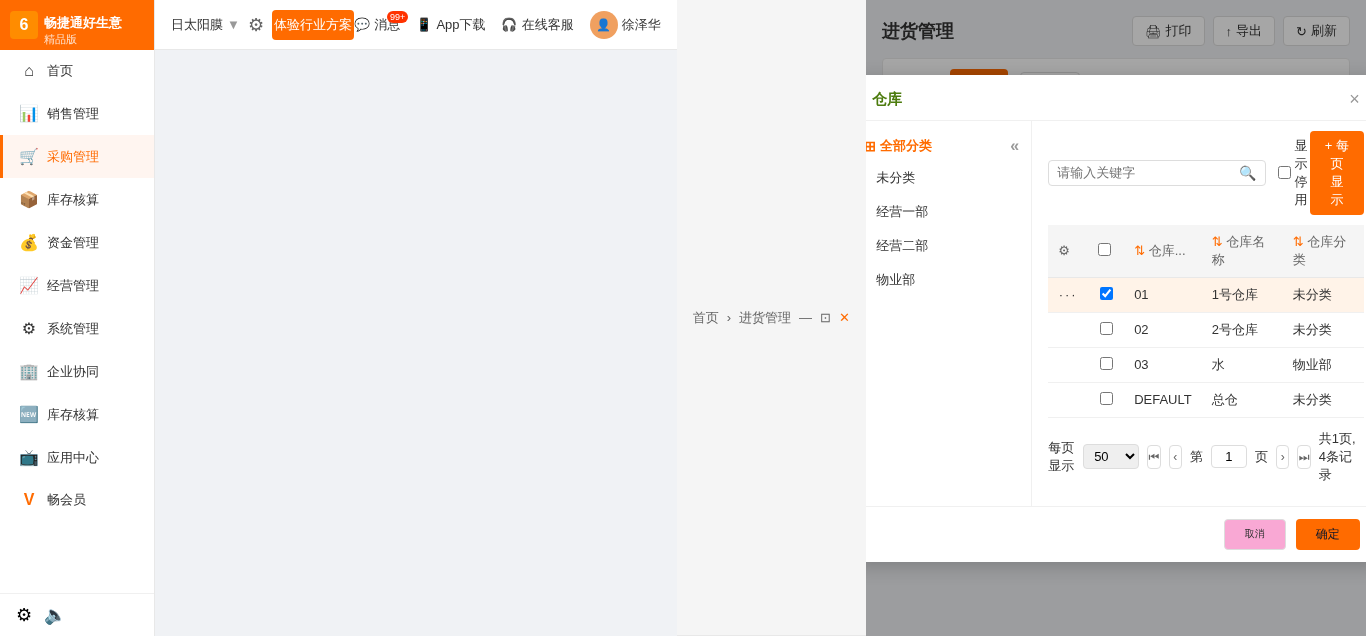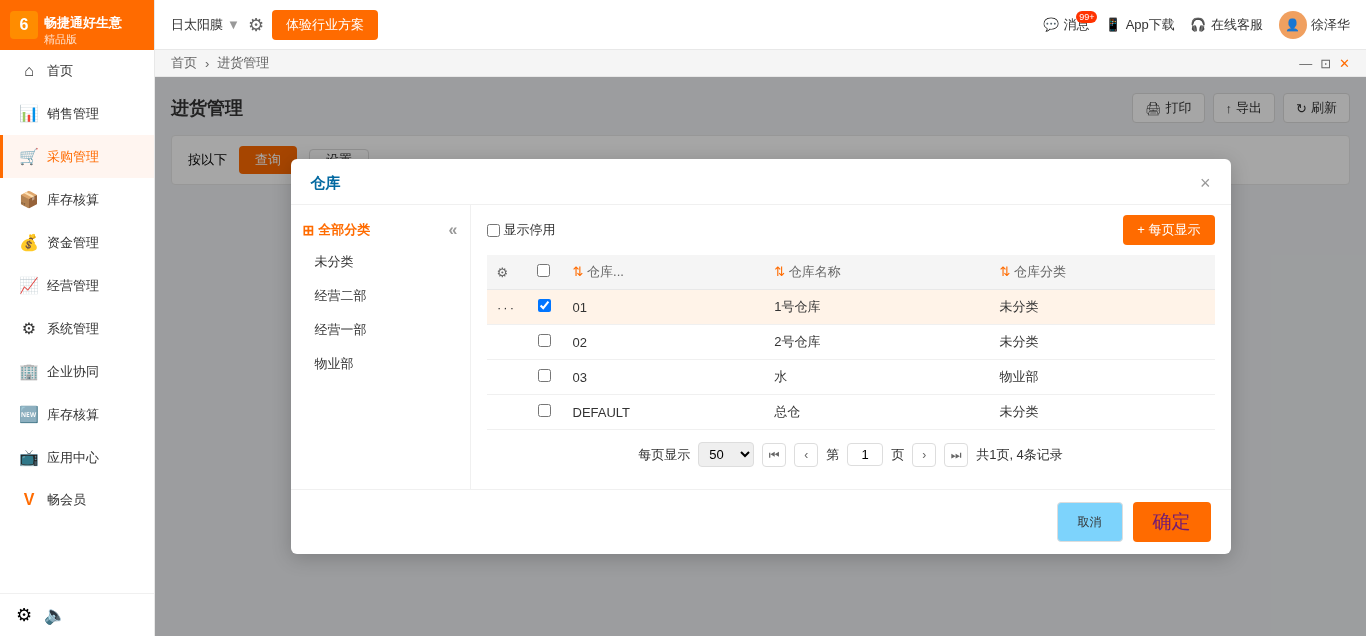--- a/index.html
+++ b/index.html
@@ -47,39 +47,39 @@
     .sidebar-item .s-icon { font-size: 16px; width: 20px; text-align: center; }
     .sidebar-item .s-label { font-size: 13px; }
     .sidebar-bottom {
       padding: 10px 16px;
       border-top: 1px solid #f0f0f0;
       display: flex; gap: 12px; align-items: center;
     }
     .sidebar-bottom span { font-size: 18px; cursor: pointer; }
 
     
-    .main { flex: 1; display: flex; flex-direction: column; height: 636px; }
+    .main { flex: 1; display: flex; height: 636px; }
 
     
     .topbar {
       height: 50px;
       background: #fff;
       border-bottom: 1px solid #e8e8e8;
       display: flex; align-items: center; justify-content: space-between;
       padding: 0 16px;
     }
     .topbar-left { display: flex; align-items: center; gap: 8px; }
     .topbar-store { display: flex; align-items: center; gap: 4px; font-size: 14px; color: #333; cursor: pointer; }
     .topbar-store-arrow { color: #999; }
     .topbar-gear { font-size: 18px; color: #666; cursor: pointer; }
     .topbar-btn {
       background: #ff6b00;
       color: white;
       border: none;
-      padding: 6px 14px;
+      padding: 6px 2px;
       border-radius: 4px;
       cursor: pointer;
       font-size: 13px;
     }
     .topbar-right { display: flex; align-items: center; gap: 16px; }
     .topbar-right-item { display: flex; align-items: center; gap: 4px; color: #333; cursor: pointer; position: relative; }
     .badge {
       background: #ff3300; color: white;
       font-size: 9px; padding: 1px 3px;
       border-radius: 8px;
@@ -116,21 +116,21 @@
       width: 940px;
       max-height: 560px;
       box-shadow: 0 4px 20px rgba(0,0,0,0.2);
       display: flex; flex-direction: column;
     }
     .modal-header {
       display: flex; align-items: center; justify-content: space-between;
       padding: 14px 20px 10px;
       border-bottom: 1px solid #f0f0f0;
     }
-    .modal-title { font-size: 15px; font-weight: bold; color: #0369a1; }
+    .modal-title { font-size: 15px; font-weight: bold; color: #4d7c0f; }
     .modal-close { font-size: 18px; color: #999; cursor: pointer; }
     .modal-body { display: flex; flex: 1; overflow: hidden; }
 
     
     .category-panel {
       width: 180px;
       border-right: 1px solid #f0f0f0;
       padding: 10px 0;
       position: relative;
     }
@@ -219,26 +219,26 @@
 
     
     .modal-footer {
       display: flex; justify-content: flex-end; gap: 10px;
       padding: 12px 20px;
       border-top: 1px solid #f0f0f0;
     }
     .cancel-btn {
       padding: 7px 20px; border: 1px solid #ddd;
       border-radius: 4px; cursor: pointer;
-      background: #7dd3fc; color: #333; font-size: 12px;
+      background: #f9a8d4; color: #333; font-size: 10px;
     }
     .confirm-btn {
       padding: 7px 20px; border: none;
       border-radius: 4px; cursor: pointer;
-      background: #ff6b00; color: #701a75; font-size: 19px;
+      background: #ff6b00; color: #0f172a; font-size: 12px;
     }
 
     
     .bg-content {
       padding: 0;
     }
     .page-header-row {
       display: flex; align-items: center; justify-content: space-between;
       margin-bottom: 12px;
     }
@@ -413,29 +413,33 @@
 
           <div class="category-panel">
             <div class="category-header">
               <div style="display:flex;align-items:center;gap:4px;">
                 <span style="font-size:14px;">⊞</span>
                 <span>全部分类</span>
               </div>
               <span class="category-collapse">«</span>
             </div>
             <div class="category-item">未分类</div>
+            <div class="category-item">经营一部</div>
             <div class="category-item">经营二部</div>
-            <div class="category-item">经营一部</div>
             <div class="category-item">物业部</div>
           </div>
 
           <div class="table-panel">
 
             <div class="table-toolbar">
               <div style="display:flex;align-items:center;gap:12px;">
+                <div class="search-box">
+                  <input type="text" placeholder="请输入关键字" style="">
+                  <span class="search-icon">🔍</span>
+                </div>
                 <label class="show-disabled">
                   <input type="checkbox" style="">
                   <span>显示停用</span>
                 </label>
               </div>
               <button class="add-btn">+ 每页显示</button>
             </div>
 
             <table class="warehouse-table">
               <thead>

